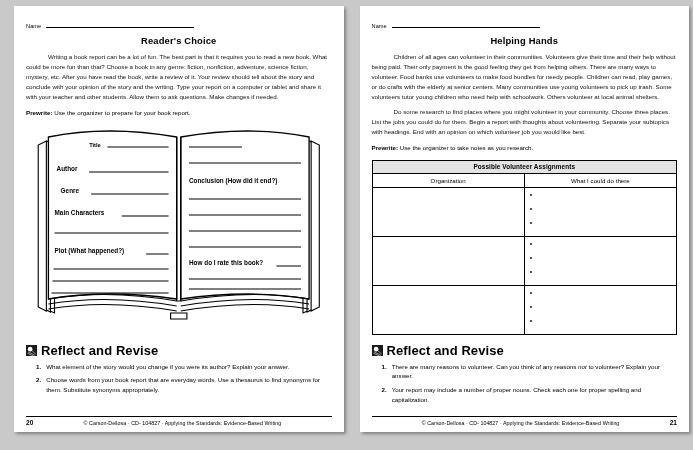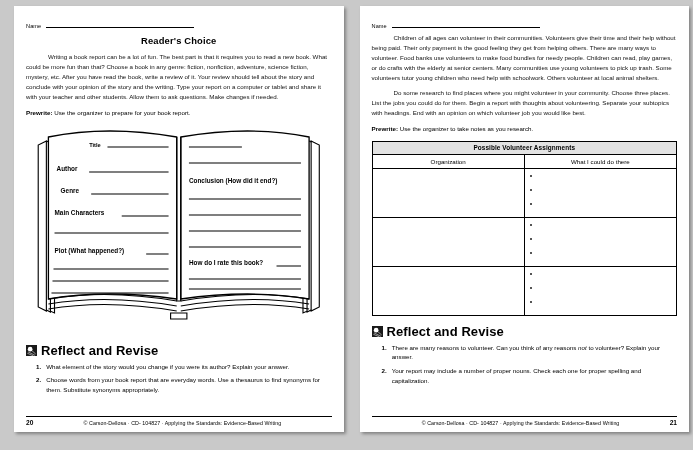--- a/index.html
+++ b/index.html
@@ -286,20 +286,21 @@
     </div>
   </div>
 
   <div class="page page-right">
 
     <div class="name-row">
       <span class="name-label">Name</span>
       <span class="name-rule"></span>
     </div>
 
+    <div class="page-title">Helping Hands</div>
 
     <p class="body-p indent">Children of all ages can volunteer in their communities. Volunteers give their time and their help without being paid. Their only payment is the good feeling they get from helping others. There are many ways to volunteer. Food banks use volunteers to make food bundles for needy people. Children can read, play games, or do crafts with the elderly at senior centers. Many communities use young volunteers to pick up trash. Some volunteers tutor young children who need help with schoolwork. Others volunteer at local animal shelters.</p>
     <p class="body-p indent">Do some research to find places where you might volunteer in your community. Choose three places. List the jobs you could do for them. Begin a report with thoughts about volunteering. Separate your subtopics with headings. End with an opinion on which volunteer job you would like best.</p>
 
     <p class="prewrite">
       <b>Prewrite:</b>
       <span>Use the organizer to take notes as you research.</span>
     </p>
 
     <table class="tbl">

